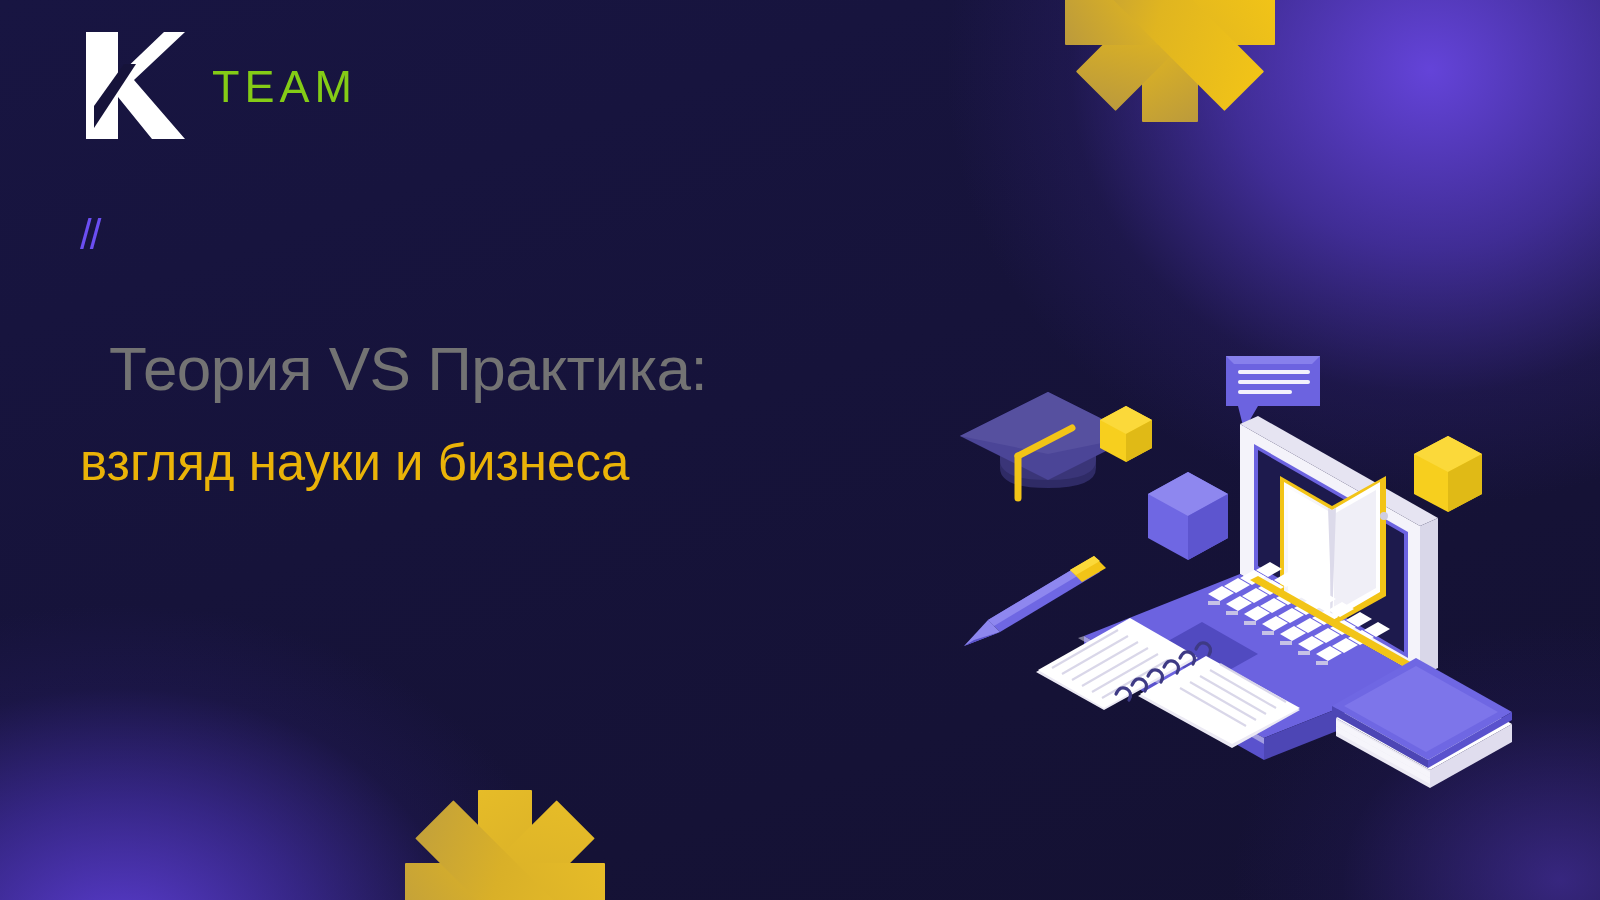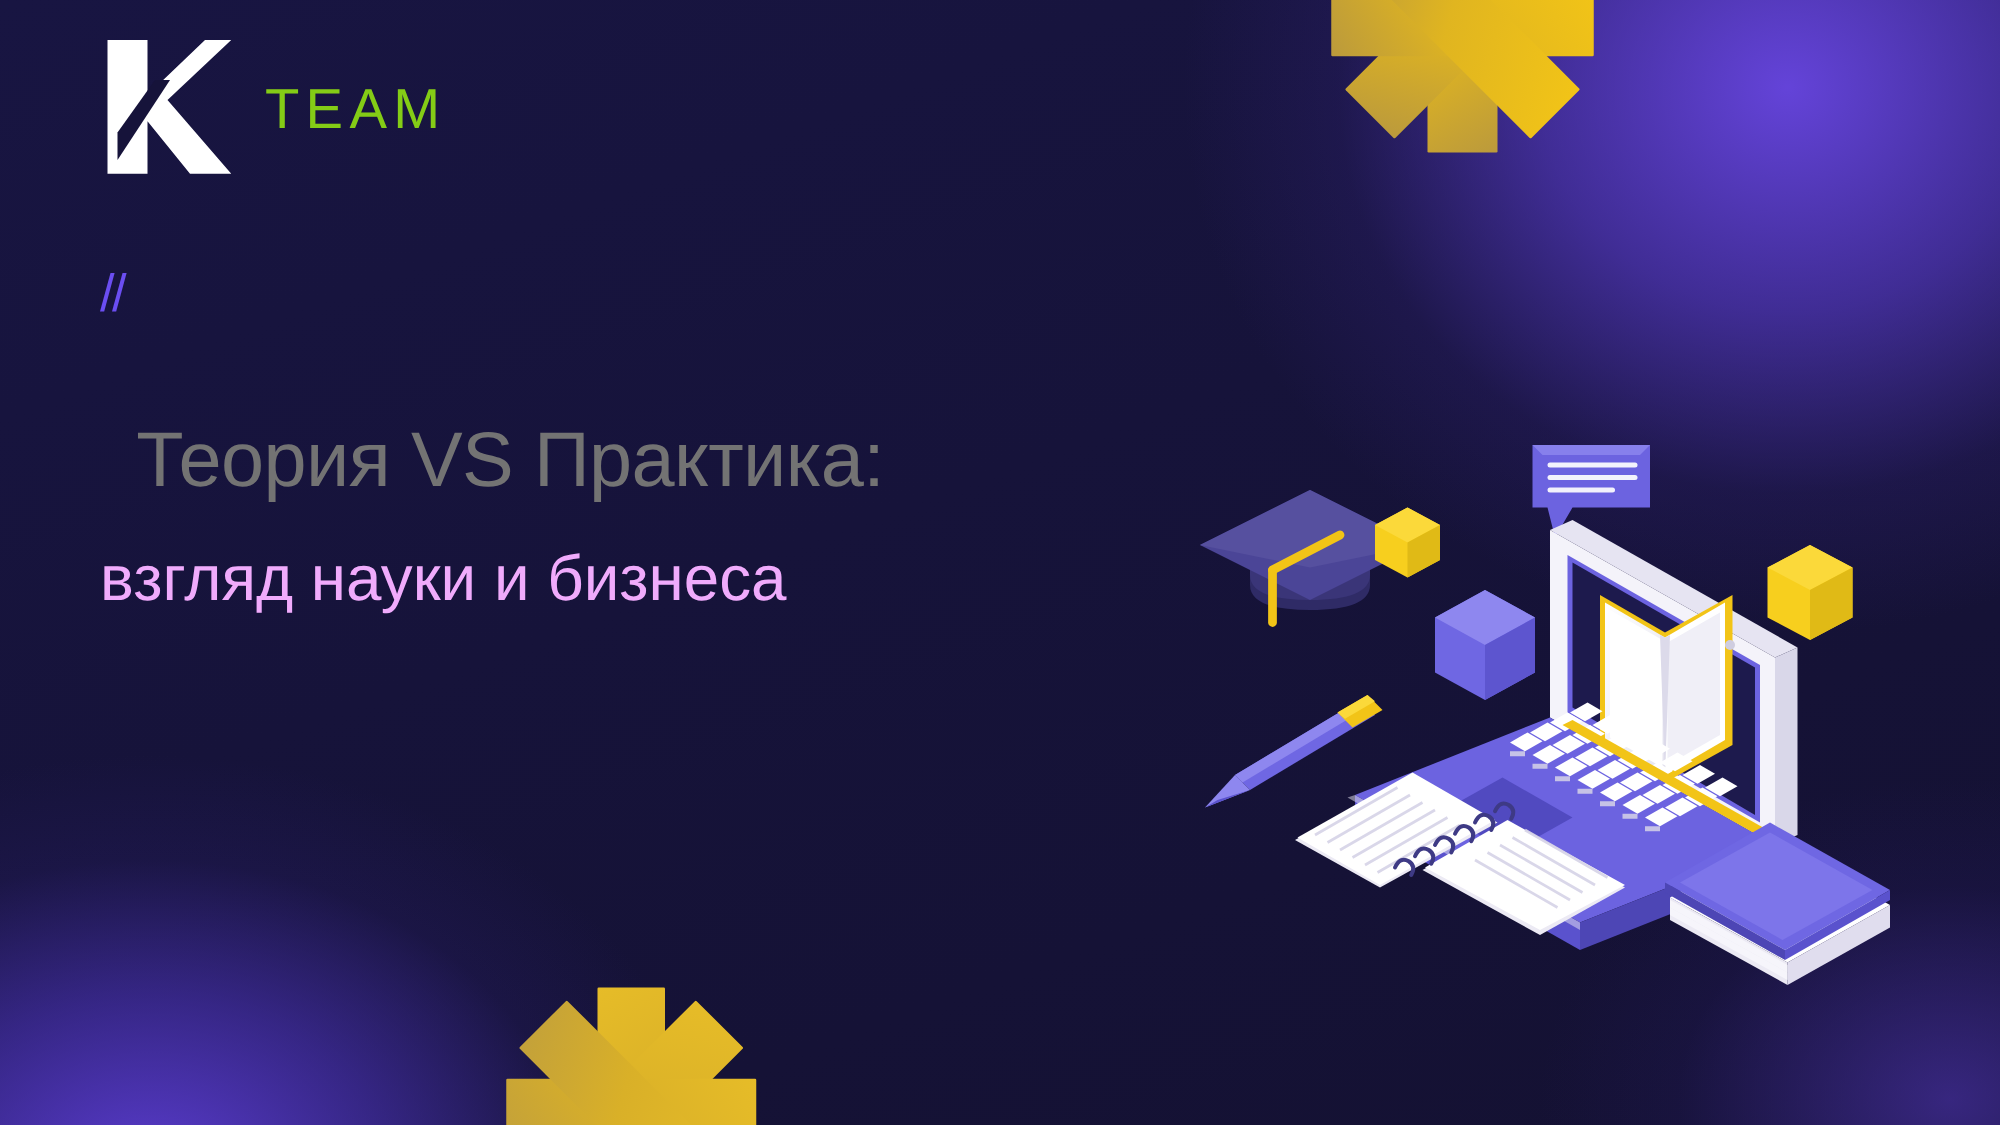--- a/index.html
+++ b/index.html
@@ -89,21 +89,21 @@
     font-size:62px;
     font-weight:400;
     letter-spacing:-0.5px;
     line-height:1.02;
     white-space:nowrap;
     margin-left:29px;
   }
 
   #subheadline {
     position:absolute; left:80px; top:430px;
-    color:#f0abfc;
+    color:#eab308;
     font-size:51px;
     font-weight:400;
     line-height:1.30;
     white-space:nowrap;
   }
 
   
   #illustration {
     position:absolute;
     left:940px; top:320px;

